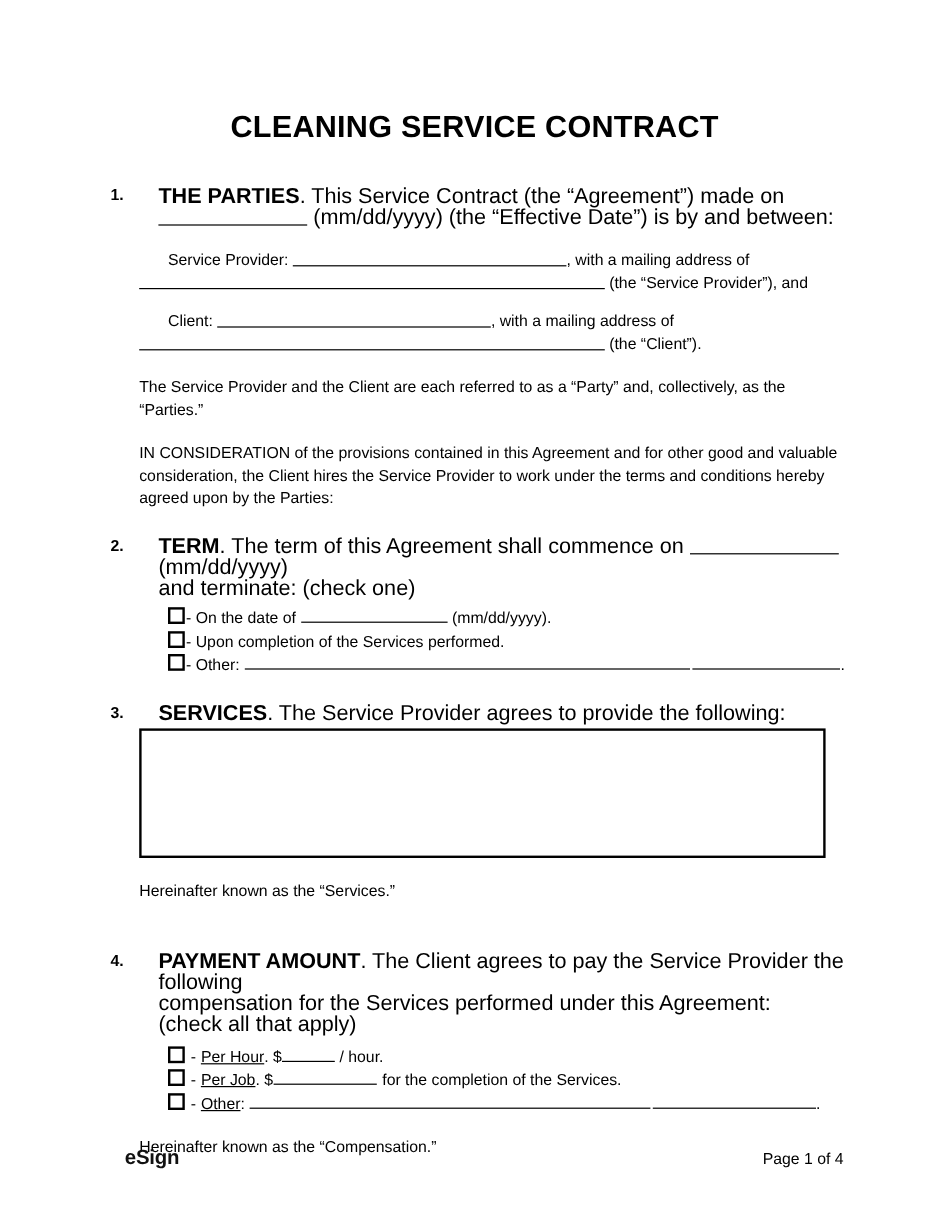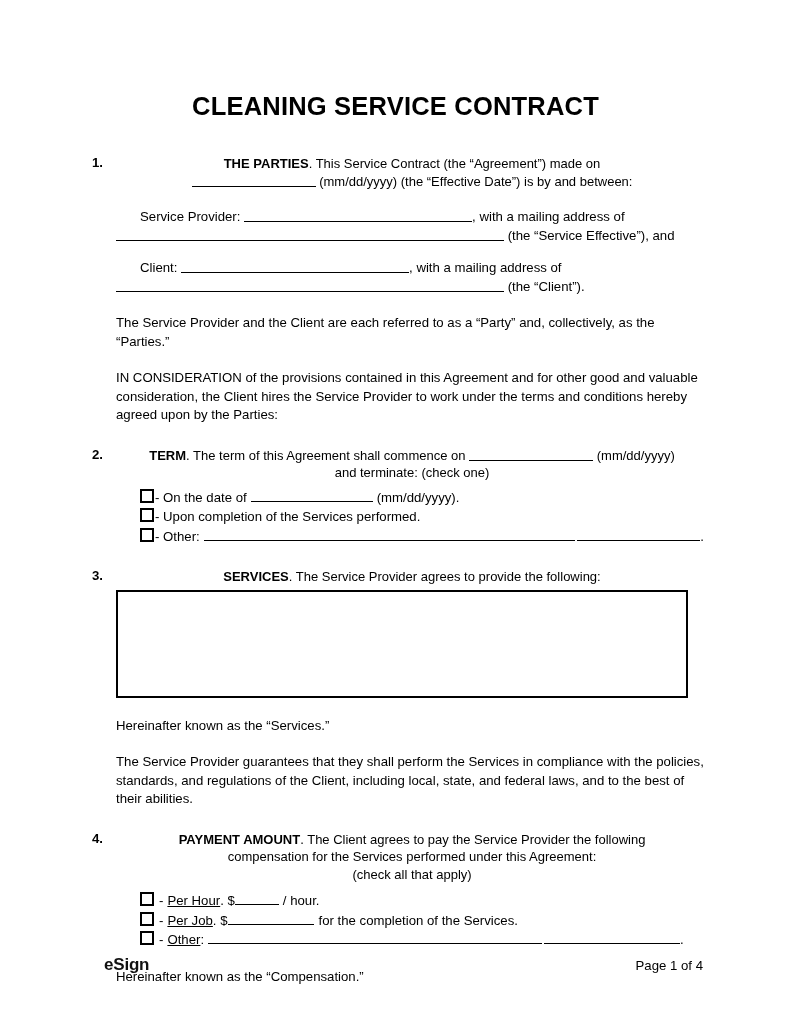--- a/index.html
+++ b/index.html
@@ -45,24 +45,23 @@
   }
   .clause-num {
     position: absolute;
     left: 0;
     top: 0;
     width: 24px;
     font-size: 13.2px;
     font-weight: bold;
   }
   .clause-body {
-    margin-left: 28px;
-    font-size: 13px;
+    margin-left: 40px;
+    font-size: 18px;
     line-height: 17.5px;
-    text-align: center;
   }
   .para {
     margin-left: 24px;
     font-size: 13.2px;
     line-height: 18.5px;
   }
   .bold { font-weight: bold; }
   .ul { text-decoration: underline; }
 
   
@@ -163,21 +162,21 @@
         <span>(mm/dd/yyyy) (the “Effective Date”) is by and between:</span>
       </div>
     </div>
 
     <div class="gap-md"></div>
 
     <div class="para">
       <span style="display:inline-block;margin-left:24px;">Service Provider:</span>
       <span class="blank b-name"></span><span>, with a mailing address of</span><br>
       <span class="blank b-full"></span>
-      <span>(the “Service Effective”), and</span>
+      <span>(the “Service Provider”), and</span>
     </div>
 
     <div class="gap-sm"></div>
 
     <div class="para">
       <span style="display:inline-block;margin-left:24px;">Client:</span>
       <span class="blank b-name"></span><span>, with a mailing address of</span><br>
       <span class="blank b-clientfull"></span>
       <span>(the “Client”).</span>
     </div>
@@ -230,21 +229,20 @@
         <span class="bold">SERVICES</span><span>. The Service Provider agrees to provide the following:</span>
       </div>
     </div>
 
     <div class="svc-box"></div>
 
     <div class="para" style="margin-top:19px;">Hereinafter known as the “Services.”</div>
 
     <div class="gap-md"></div>
 
-    <div class="para">The Service Provider guarantees that they shall perform the Services in compliance with the policies, standards, and regulations of the Client, including local, state, and federal laws, and to the best of their abilities.</div>
 
     <div class="gap-lg"></div>
 
     <div class="clause">
       <div class="clause-num">4.</div>
       <div class="clause-body">
         <span class="bold">PAYMENT AMOUNT</span><span>. The Client agrees to pay the Service Provider the following</span><br>
         <span>compensation for the Services performed under this Agreement:</span><br>
         <span>(check all that apply)</span>
       </div>

